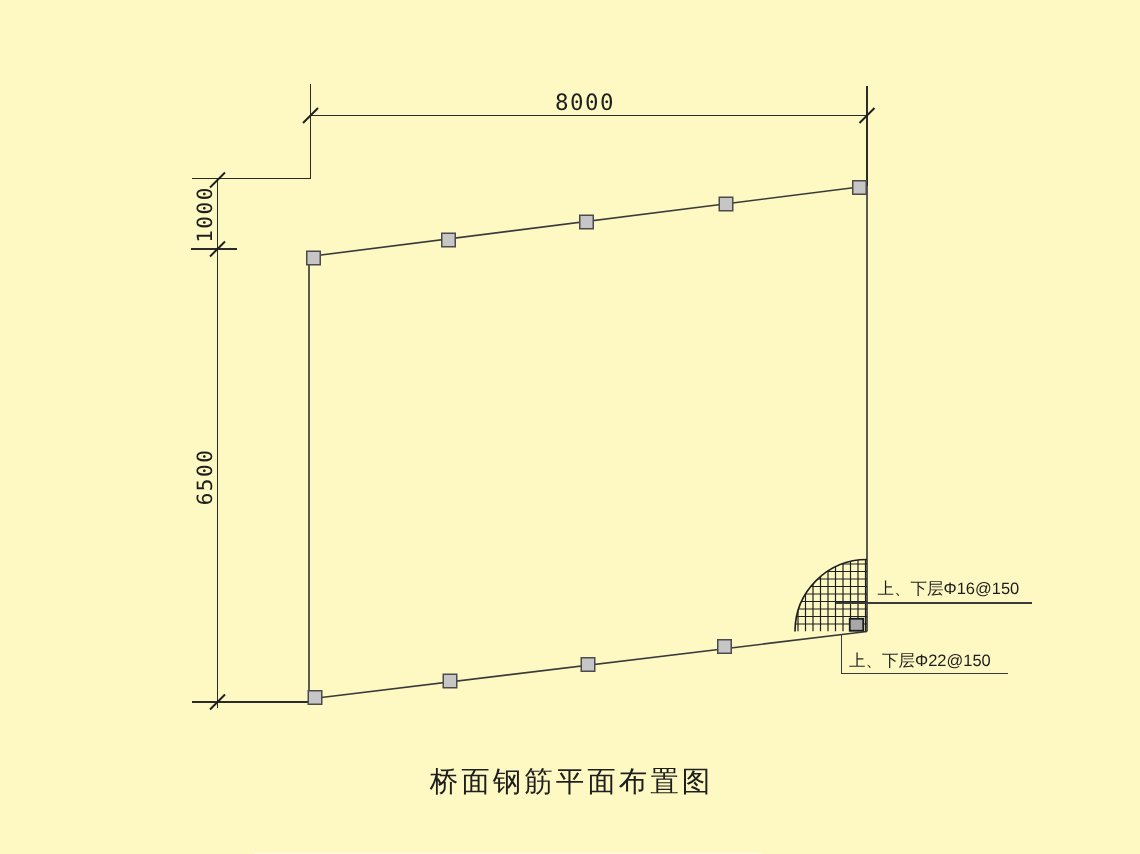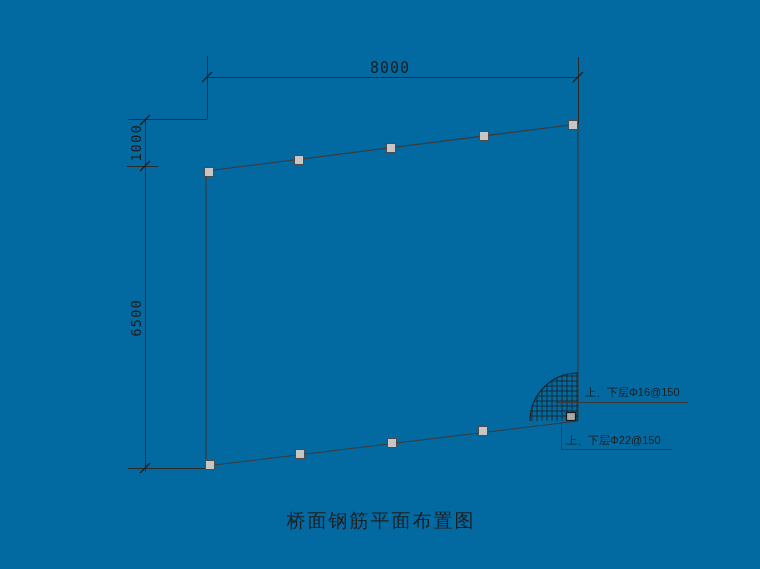--- a/index.html
+++ b/index.html
@@ -5,21 +5,21 @@
   html, body {
     margin: 0;
     padding: 0;
     background: #ffffff;
     font-family: "Liberation Sans", sans-serif;
   }
   .canvas {
     position: relative;
     width: 760px;
     height: 569px;
-    background: #0369a1;
+    background: #fef9c3;
     overflow: hidden;
   }
   svg text {
     fill: #1e1e1e;
     user-select: none;
   }
   .dim-text {
     font-family: "DejaVu Sans Mono", monospace;
     font-size: 15px;
     letter-spacing: 1px;

